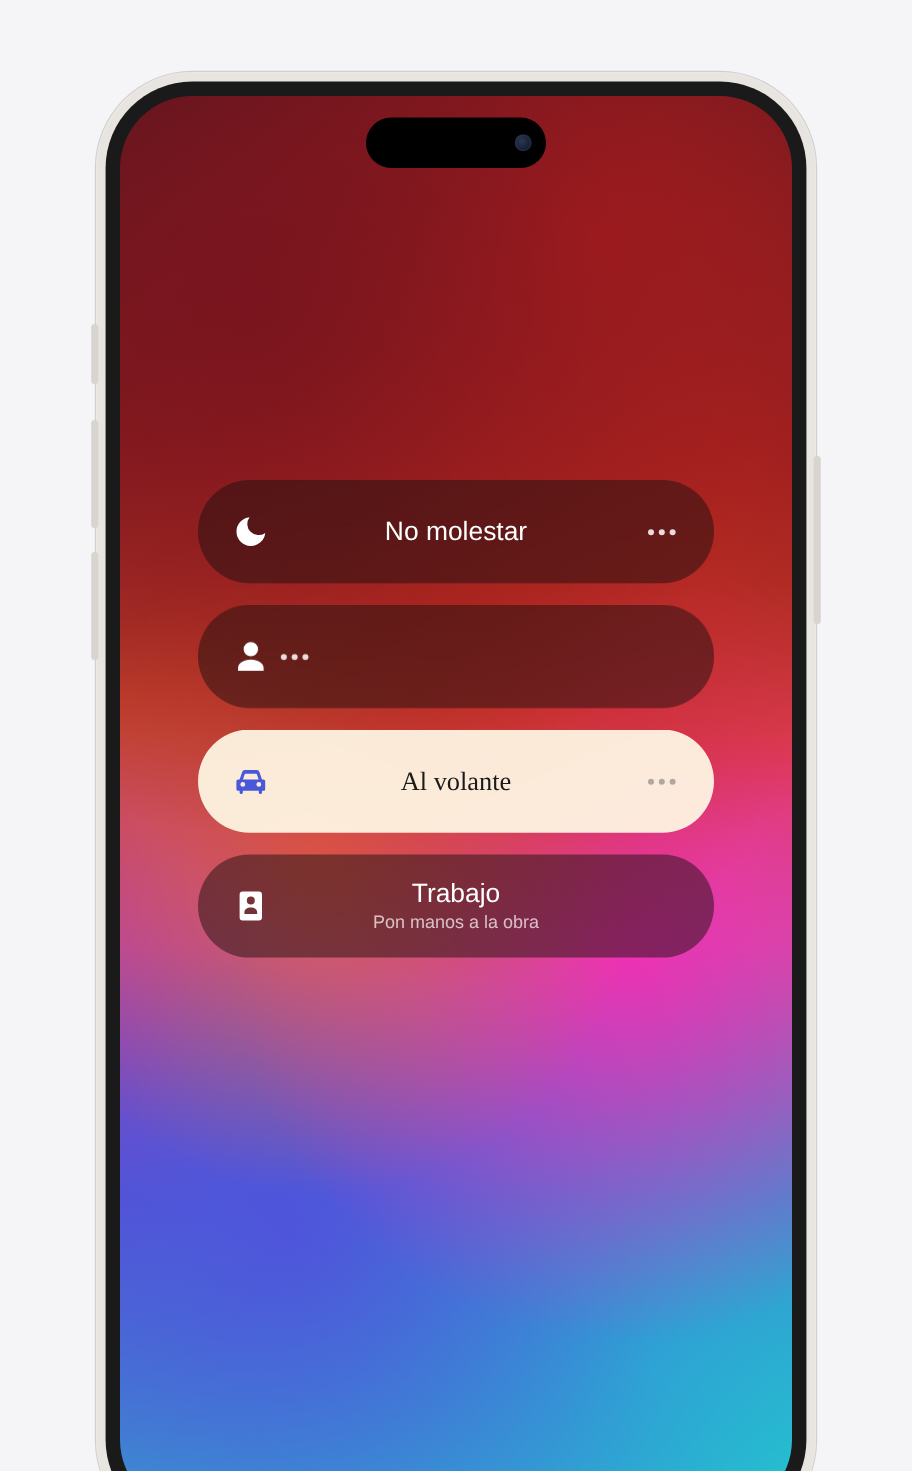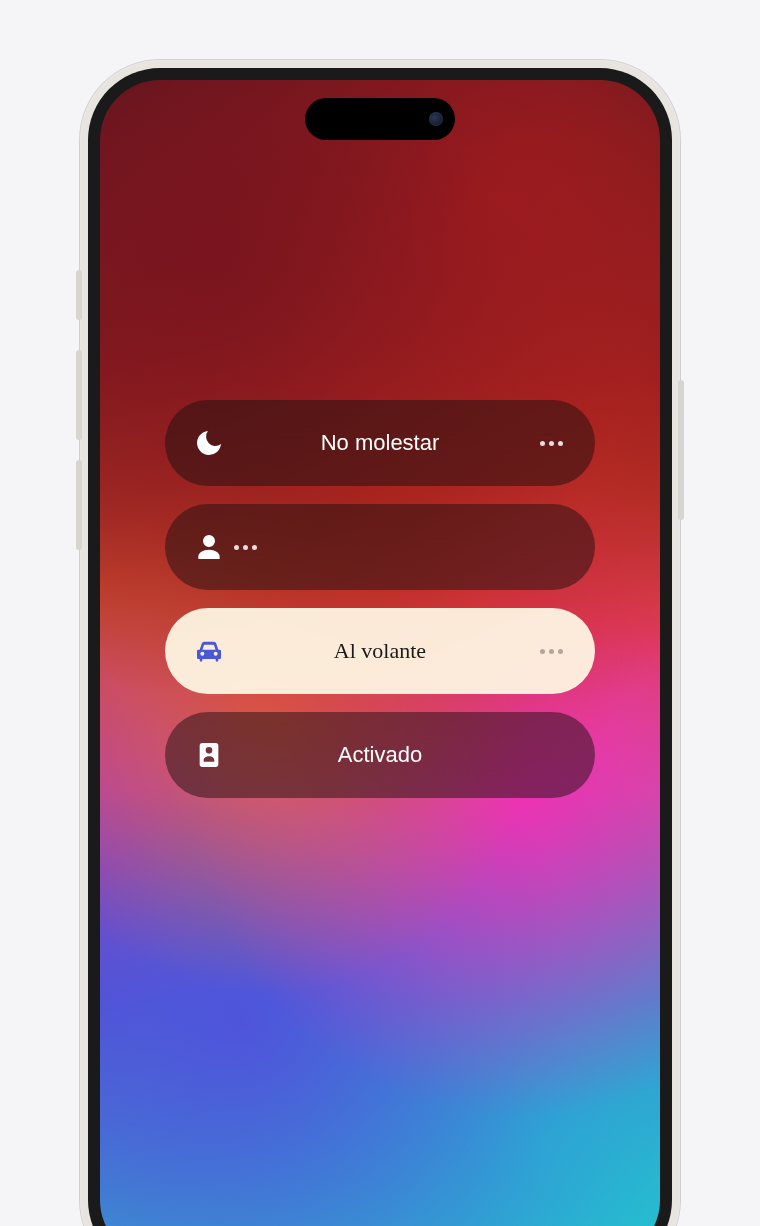--- a/index.html
+++ b/index.html
@@ -215,21 +215,22 @@
           </div>
         </div>
 
         <div class="focus-item">
           <div class="focus-icon">
             <svg viewBox="0 0 24 24">
                 <path class="icon-white" d="M7 3h10a2 2 0 0 1 2 2v14a2 2 0 0 1-2 2H7a2 2 0 0 1-2-2V5a2 2 0 0 1 2-2zm5 3a2.5 2.5 0 1 0 0 5 2.5 2.5 0 0 0 0-5zm-4 10v1h8v-1c0-1.8-1.8-3-4-3s-4 1.2-4 3z"></path>
               </svg>
           </div>
           <div class="focus-text">
-            <div class="focus-label">Activado</div>
+            <div class="focus-label">Trabajo</div>
+            <div class="focus-sub">Pon manos a la obra</div>
           </div>
           <div class="focus-more"></div>
         </div>
 
 
       </div>
 
     </div>
   </div>
 </div>

